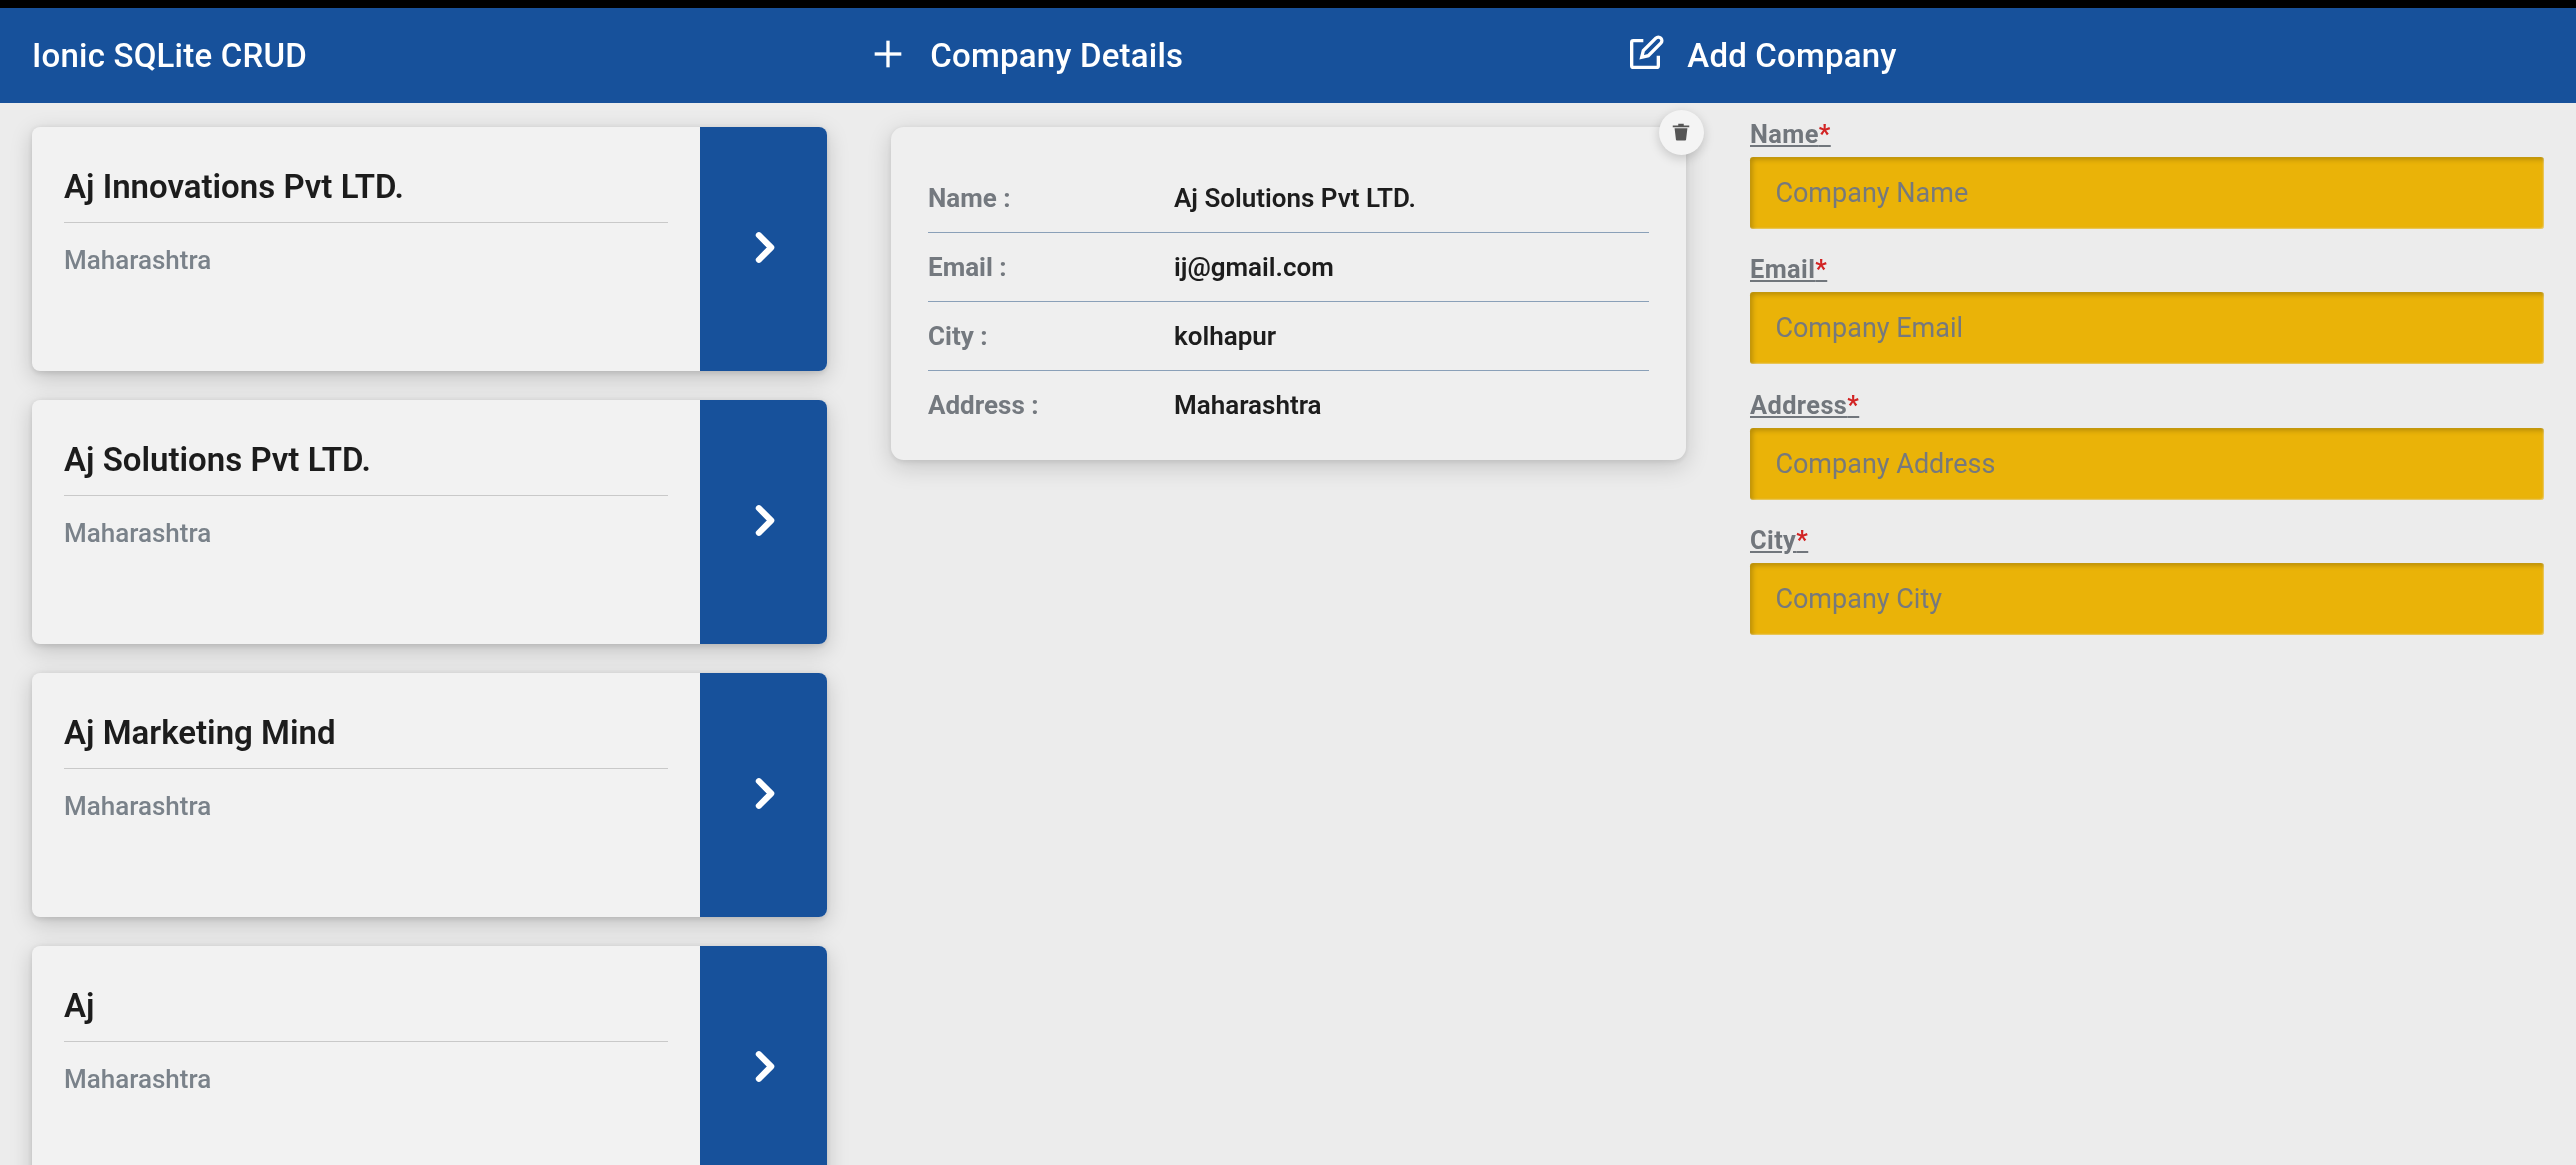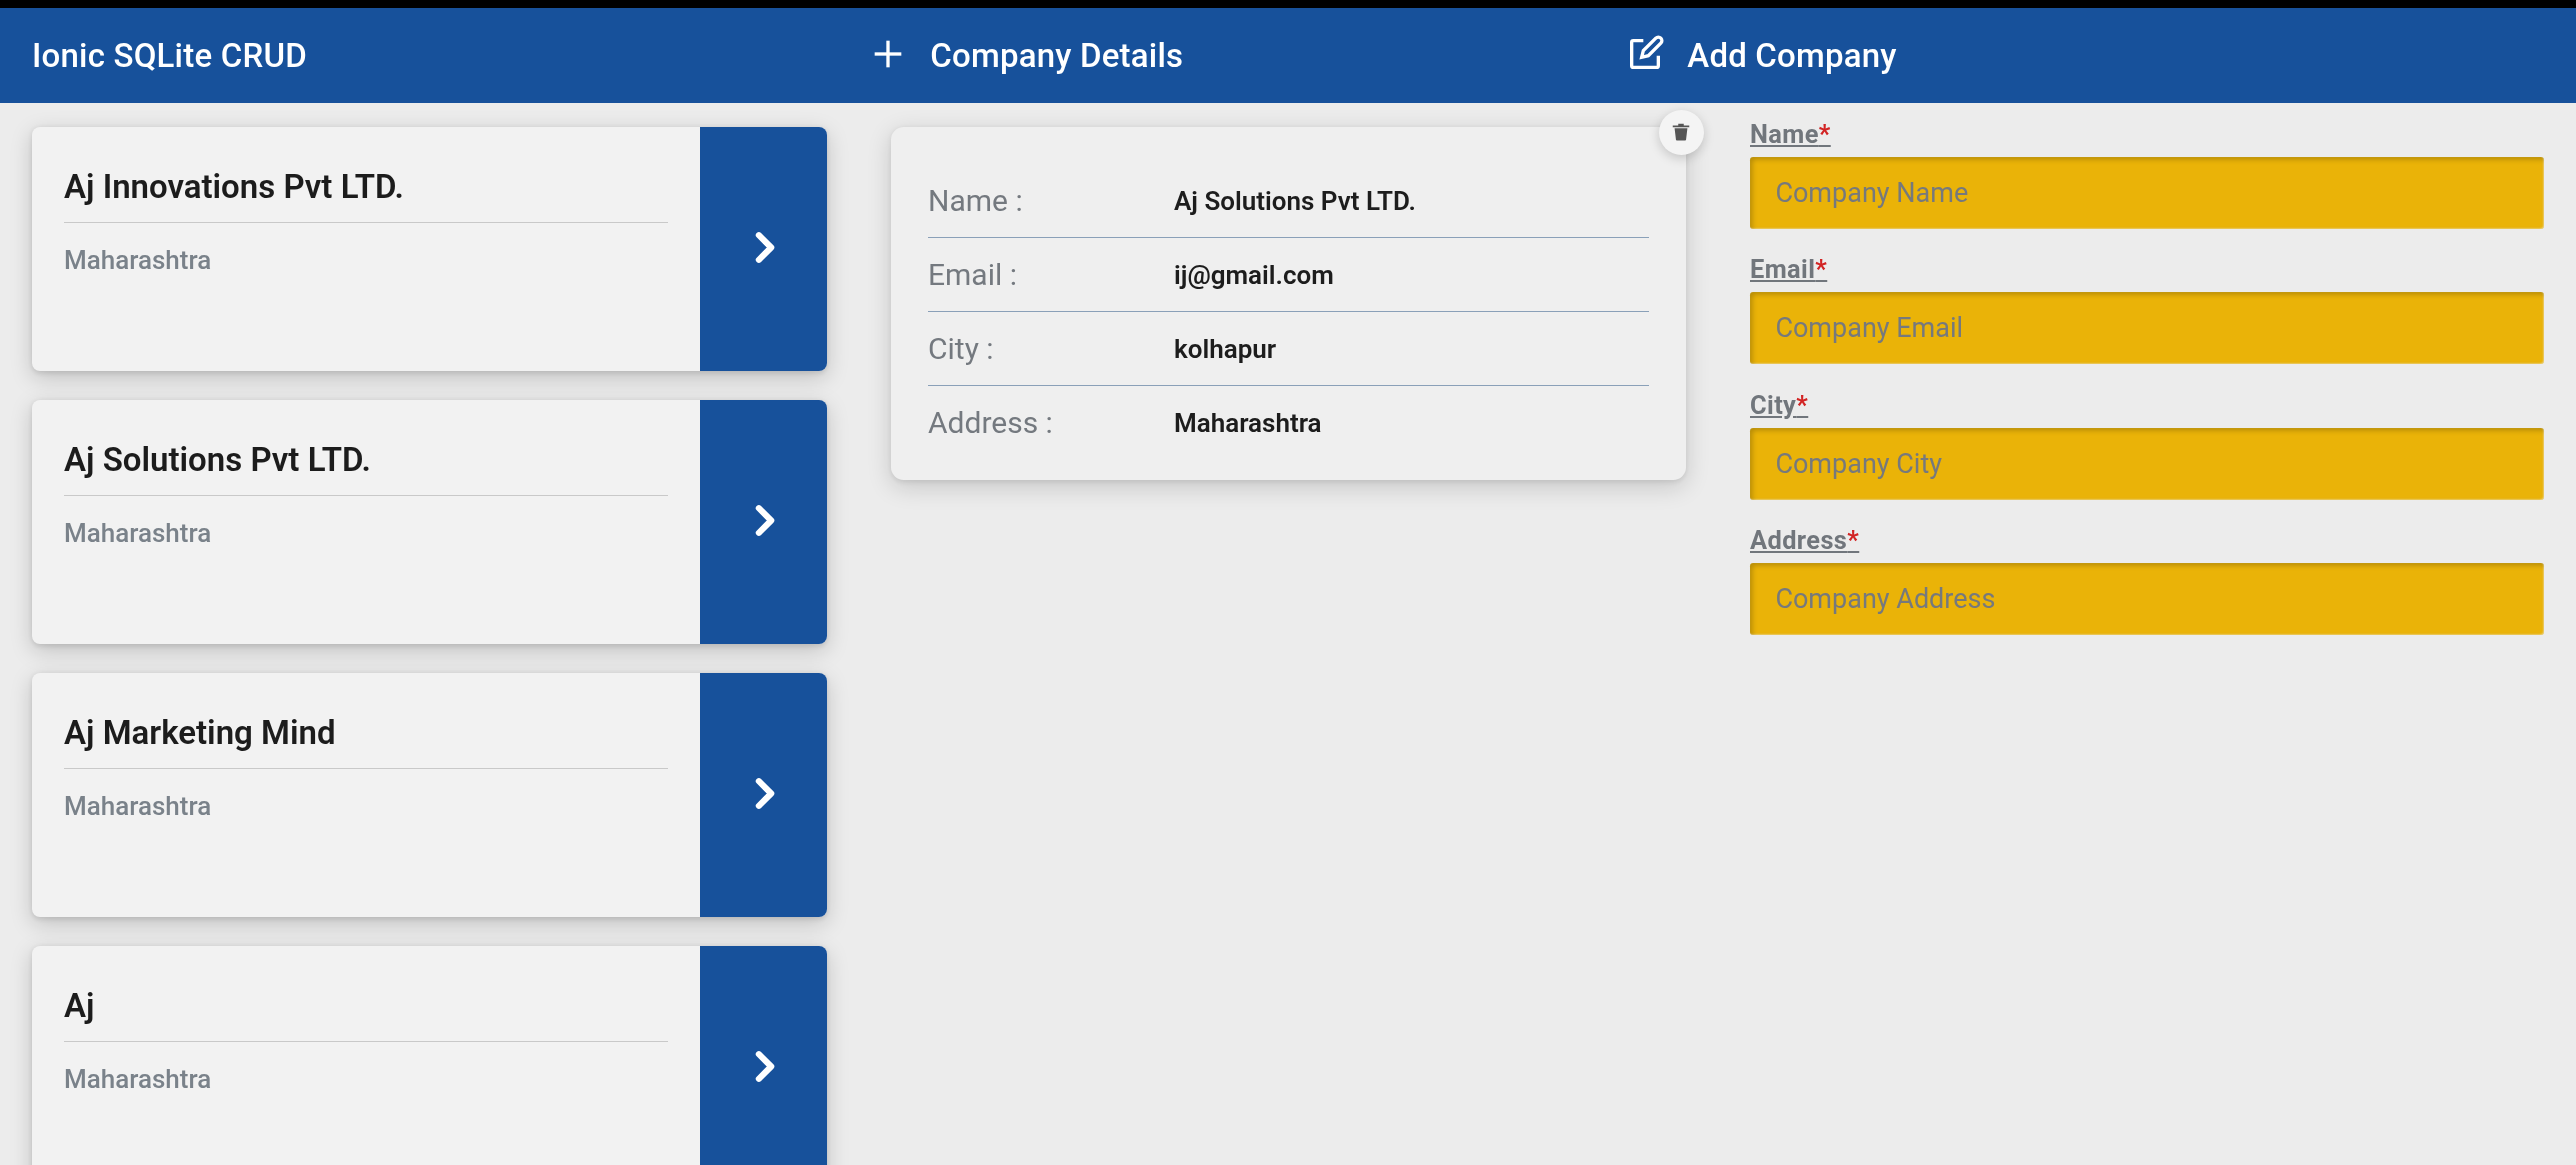--- a/index.html
+++ b/index.html
@@ -154,22 +154,22 @@
   }
   .detail-row:last-child {
     border-bottom: none;
     padding-bottom: 3.2px;
   }
   .detail-row:first-child {
     padding-top: 0;
   }
   .detail-label {
     width: 246px;
-    font-size: 30px;
-    font-weight: 400;
+    font-size: 26px;
+    font-weight: 700;
     color: #74797f;
   }
   .detail-value {
     font-size: 26px;
     font-weight: 600;
     color: #1d1d1d;
   }
   
   .form-group {
     margin-bottom: 25.4px;
@@ -331,24 +331,24 @@
       <label class="form-label"><span>Name</span><span class="req">*</span></label>
       <input class="form-input" type="text" placeholder="Company Name" style="">
     </div>
 
     <div class="form-group">
       <label class="form-label"><span>Email</span><span class="req">*</span></label>
       <input class="form-input" type="text" placeholder="Company Email" style="">
     </div>
 
     <div class="form-group">
+      <label class="form-label"><span>Address</span><span class="req">*</span></label>
+      <input class="form-input" type="text" placeholder="Company Address" style="">
+    </div>
+
+    <div class="form-group">
       <label class="form-label"><span>City</span><span class="req">*</span></label>
       <input class="form-input" type="text" placeholder="Company City" style="">
     </div>
 
-    <div class="form-group">
-      <label class="form-label"><span>Address</span><span class="req">*</span></label>
-      <input class="form-input" type="text" placeholder="Company Address" style="">
-    </div>
-
   </div>
 </div>
 
 
 </body></html>

